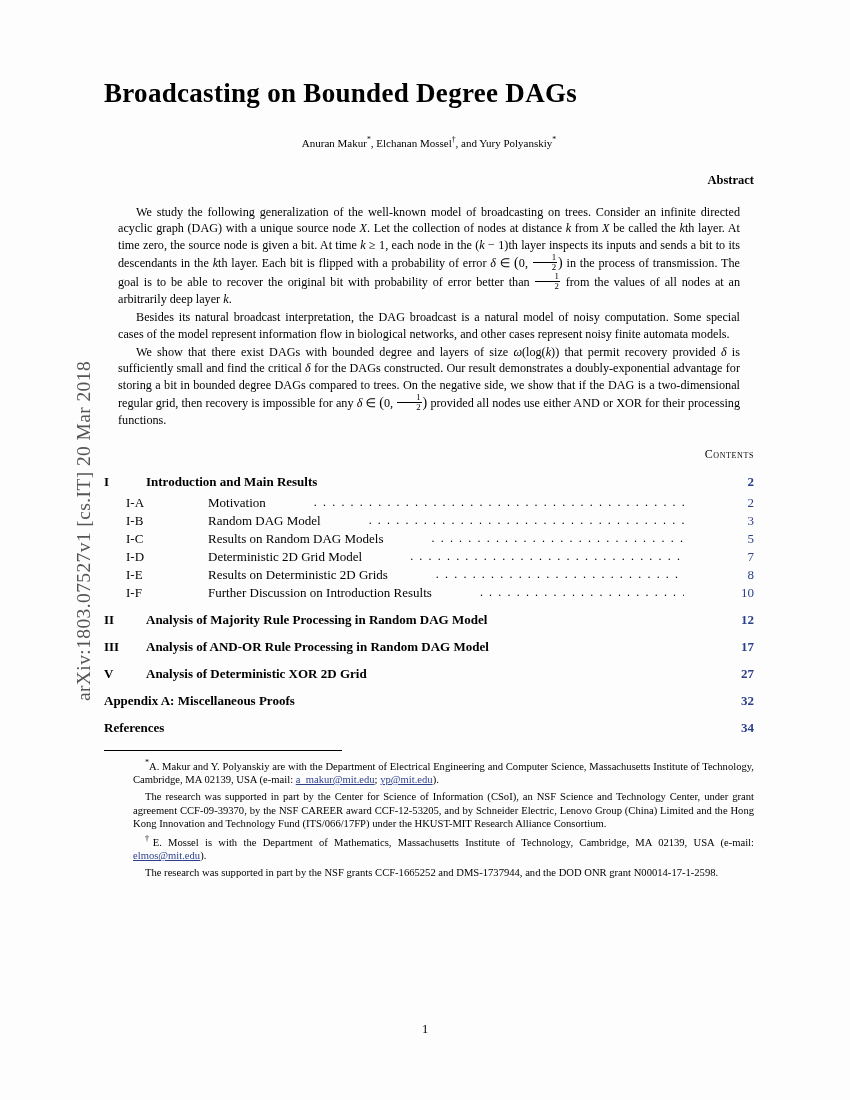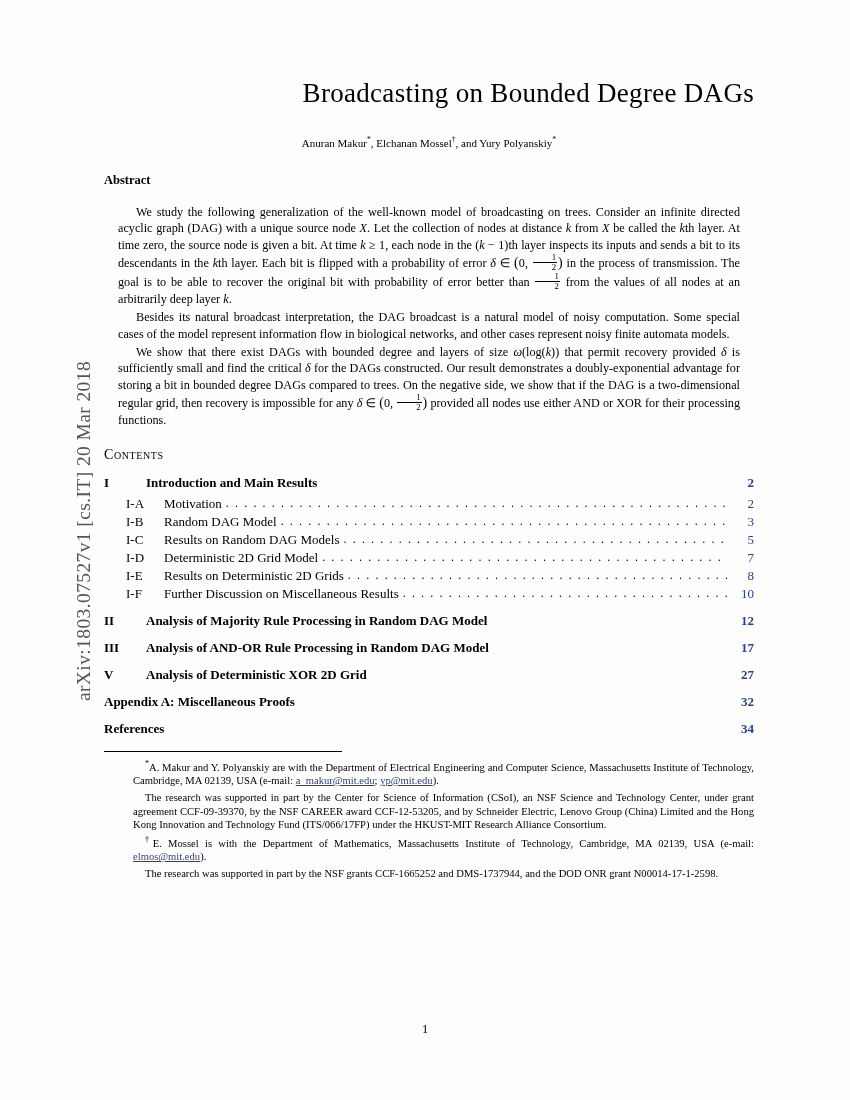--- a/index.html
+++ b/index.html
@@ -37,68 +37,69 @@
   }
   .content {
     position: absolute;
     left: 104px;
     top: 78px;
     width: 650px;
   }
   h1.title {
     font-family: "Liberation Serif", serif;
     font-size: 27px;
-    font-weight: normal;
-    text-align: right;
+    font-weight: bold;
+    text-align: left;
     margin: 0 0 26px 0;
     letter-spacing: 0.3px;
   }
   .authors {
     text-align: center;
     font-size: 11px;
     margin-bottom: 24px;
   }
   .abstract-head {
-    text-align: left;
+    text-align: right;
     font-weight: bold;
     font-size: 12.5px;
     margin-bottom: 7px;
   }
   .abstract {
     font-size: 12.2px;
     line-height: 1.35;
     text-align: justify;
     margin: 16px 14px;
   }
   .abstract p {
     margin: 0 0 2px 0;
     text-indent: 18px;
   }
   .contents-head {
-    text-align: left;
+    text-align: right;
     font-variant: small-caps;
-    font-size: 14px;
+    font-size: 12px;
     margin: 18px 0 12px 0;
     letter-spacing: 0.6px;
   }
   .toc {
     font-size: 13px;
   }
   .toc-row {
     display: flex;
     align-items: baseline;
     margin-bottom: 2px;
   }
   .toc-row.section {
     font-weight: bold;
     margin-top: 11px;
     margin-bottom: 5px;
   }
   .toc-row.sub {
     font-weight: normal;
+    gap: 44px;
   }
   .toc-num {
     width: 42px;
     flex: 0 0 42px;
   }
   .toc-row.sub .toc-num {
     width: 60px;
     flex: 0 0 60px;
     padding-left: 22px;
     box-sizing: border-box;
@@ -247,21 +248,21 @@
 
       <div class="toc-row sub">
         <span class="toc-num">I-E</span>
         <span class="toc-label">Results on Deterministic 2D Grids</span>
         <span class="toc-dots">. . . . . . . . . . . . . . . . . . . . . . . . . . . . . . . . . . . . . . . . . . . . . . . . . . . . . . . . . . . . . . . . .</span>
         <span class="toc-page">8</span>
       </div>
 
       <div class="toc-row sub">
         <span class="toc-num">I-F</span>
-        <span class="toc-label">Further Discussion on Miscellaneous Results</span>
+        <span class="toc-label">Further Discussion on Introduction Results</span>
         <span class="toc-dots">. . . . . . . . . . . . . . . . . . . . . . . . . . . . . . . . . . . . . . . . . . . . . . . . . . . . . . . . . . . . . . . . .</span>
         <span class="toc-page">10</span>
       </div>
 
       <div class="toc-row section">
         <span class="toc-num">II</span>
         <span class="toc-label">Analysis of Majority Rule Processing in Random DAG Model</span>
         <span class="toc-dots"></span>
         <span class="toc-page">12</span>
       </div>

